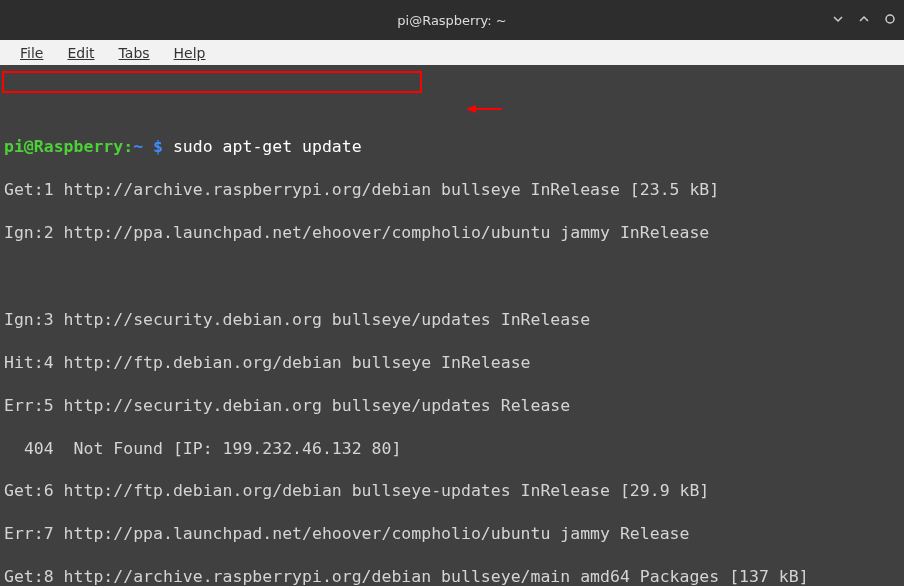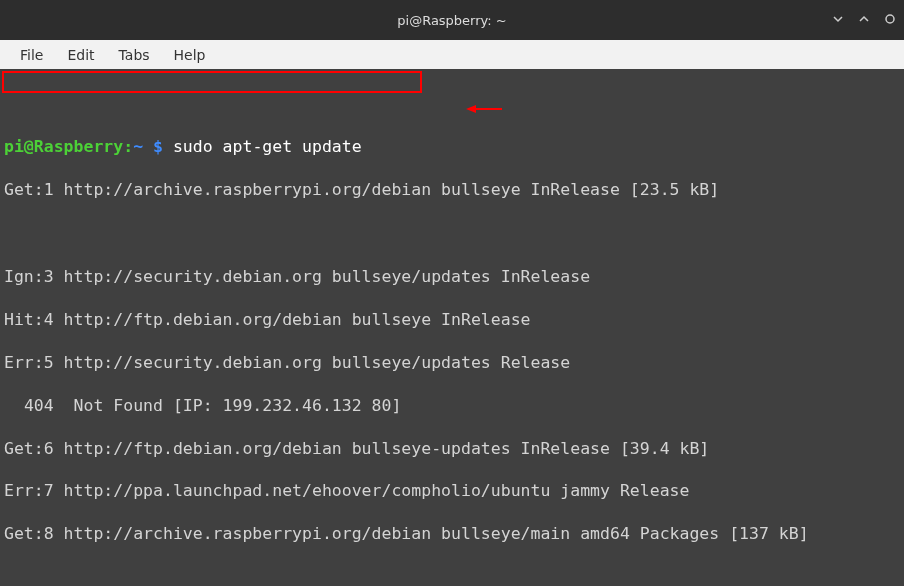--- a/index.html
+++ b/index.html
@@ -29,26 +29,27 @@
       display: flex;
       gap: 14px;
       align-items: center;
       color: #ccc;
       font-size: 13px;
     }
     .titlebar-controls span { cursor: pointer; }
     .menubar {
       height: 30px;
       background: #f2f2f2;
-      border-bottom: 1px solid #404040;
+      border-bottom: 5px solid #404040;
       display: flex;
       align-items: center;
       padding: 0 8px;
       font-size: 14px;
       color: #333;
+      text-decoration: underline;
     }
     .menubar-item {
       padding: 4px 12px;
       cursor: pointer;
     }
     .terminal {
       background: #404040;
       color: #ccc;
       font-family: "DejaVu Sans Mono", Consolas, monospace;
       font-size: 16.5px;
@@ -120,25 +121,26 @@
 <div class="terminal">
   <div class="highlight-box"></div>
   <div class="arrow">
     <svg width="36" height="12" viewBox="0 0 36 12">
       <line x1="36" y1="6" x2="6" y2="6" stroke="#ff0000" stroke-width="2"></line>
       <polygon points="0,6 10,2 10,10" fill="#ff0000"></polygon>
     </svg>
   </div>
 <span class="prompt-line" style="display: block;"><span class="prompt-user">pi@Raspberry</span><span class="prompt-colon">:</span><span class="prompt-path">~</span><span class="prompt-dollar"> $ </span><span class="cmd">sudo apt-get update</span></span>
 <span class="output" style="display: block;">Get:1 http://archive.raspberrypi.org/debian bullseye InRelease [23.5 kB]</span>
+<span class="output" style="display: block;">Ign:2 http://ppa.launchpad.net/ehoover/compholio/ubuntu jammy InRelease</span>
 <span class="output" style="display: block; margin-top: 44px;">Ign:3 http://security.debian.org bullseye/updates InRelease</span>
 <span class="output" style="display: block;">Hit:4 http://ftp.debian.org/debian bullseye InRelease</span>
 <span class="output" style="display: block;">Err:5 http://security.debian.org bullseye/updates Release</span>
 <span class="output" style="display: block;">  404  Not Found [IP: 199.232.46.132 80]</span>
-<span class="output" style="display: block;">Get:6 http://ftp.debian.org/debian bullseye-updates InRelease [39.4 kB]</span>
+<span class="output" style="display: block;">Get:6 http://ftp.debian.org/debian bullseye-updates InRelease [29.9 kB]</span>
 <span class="output" style="display: block;">Err:7 http://ppa.launchpad.net/ehoover/compholio/ubuntu jammy Release</span>
 <span class="output" style="display: block;">Get:8 http://archive.raspberrypi.org/debian bullseye/main amd64 Packages [137 kB]</span>
 
 
 
 
 
 
 
 </div>

